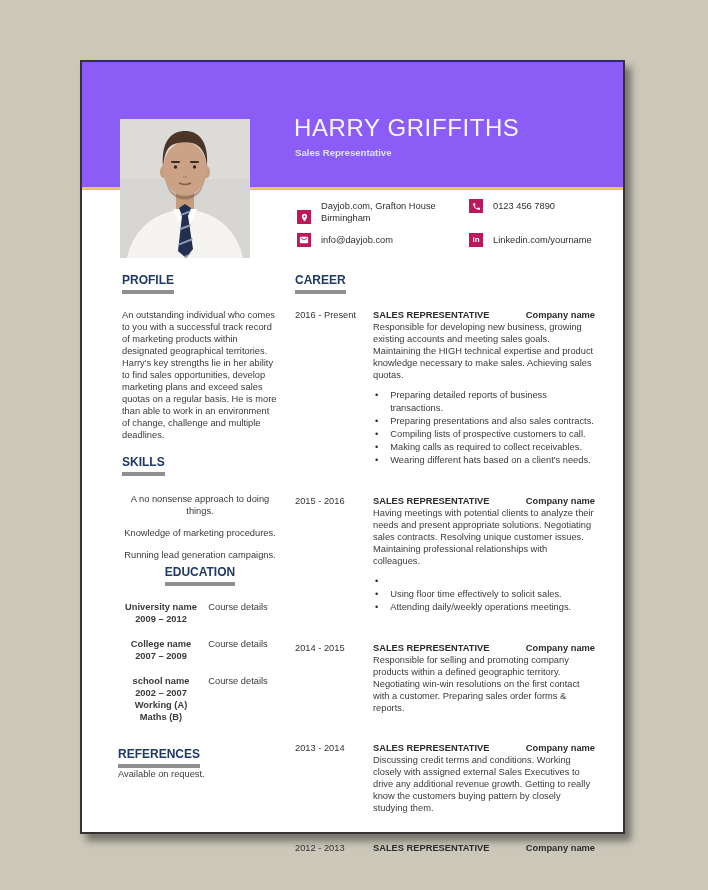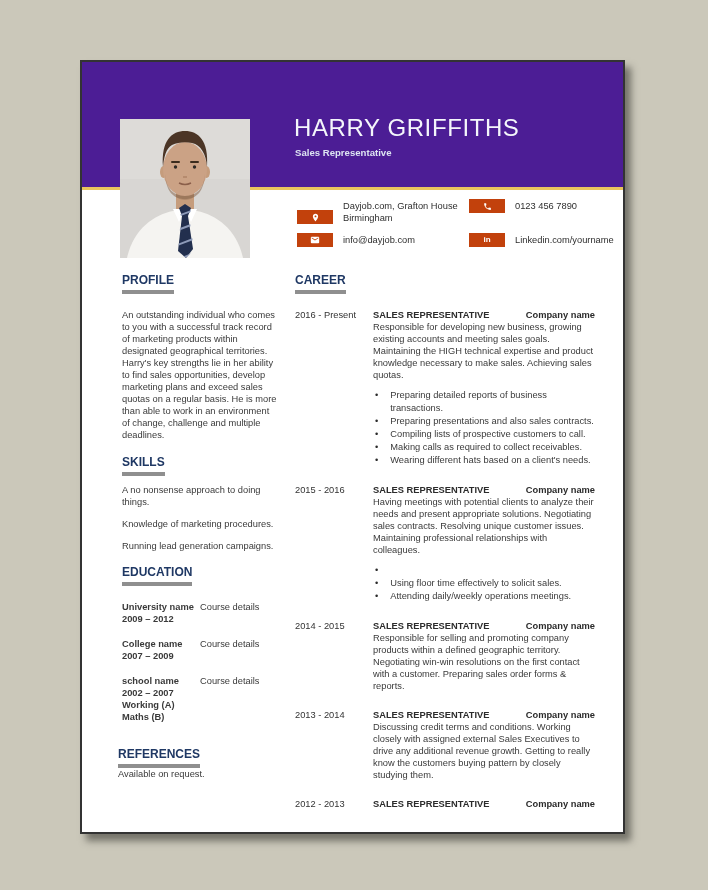--- a/index.html
+++ b/index.html
@@ -12,21 +12,21 @@
   }
   .page {
     position:absolute; left:80px; top:60px; width:545px; height:774px;
     background:#ffffff;
     border:2px solid #333333;
     box-shadow:6px 7px 7px rgba(45,45,40,0.55);
   }
   
   .band {
     position:absolute; left:0; top:0; width:100%; height:128px;
-    background:#4c1d95;
+    background:#8b5cf6;
     border-bottom:3px solid #e9c55e;
   }
   .name {
     position:absolute; left:212px; top:52px;
     font-size:24px; letter-spacing:0.6px; color:#f4f6fb; font-weight:normal;
     white-space:nowrap;
   }
   .jobtitle {
     position:absolute; left:213px; top:85px;
     font-size:9.6px; font-weight:bold; color:#dde4f2;
@@ -35,52 +35,52 @@
     position:absolute; left:38px; top:57px; width:130px; height:139px;
     overflow:hidden;
   }
   
   .citem { position:absolute; display:flex; gap:10px; align-items:flex-start; }
   .c-addr  { left:215px; top:137px;align-items:flex-end; }
   .c-phone { left:387px; top:137px; }
   .c-mail  { left:215px; top:171px; }
   .c-link  { left:387px; top:171px; }
   .cicon {
-    width:36px; height:14px; background:#c2410c; flex:0 0 auto;
+    width:14px; height:14px; background:#be185d; flex:0 0 auto;
     display:flex; align-items:center; justify-content:center;
   }
   .cicon svg { display:block; }
   .cicon.linkedin { color:#fff; font-size:8px; font-weight:bold; line-height:1; }
   .ctext { font-size:9.3px; line-height:12px; color:#2e2e2e; padding-top:1px; }
   
   .sec { position:absolute; }
   .sec-h {
     display:inline-block; font-size:12px; font-weight:bold; color:#1f3864;
   }
   .sec-h::after {
     content:""; display:block; height:3.5px; background:#8f8f8f; margin-top:3px;
   }
   
   .leftcol { width:156px; }
   .s-profile    { left:40px; top:208px; }
   .s-skills     { left:40px; top:390px; }
-  .s-education  { left:40px; top:500px; }
+  .s-education  { left:40px; top:500px;text-align:center; }
   .s-references { left:36px; top:682px; }
   .body-text { font-size:9.3px; line-height:12px; color:#3a3a3a; }
   .s-profile .body-text { margin-top:15px; width:156px; }
-  .skill-list { margin-top:8px; }
+  .skill-list { margin-top:17px;text-align:center; }
   .skill-list .body-text { margin-bottom:10px; }
   .edu-list { margin-top:15px; }
   .edu-entry { display:flex; margin-bottom:13px; }
   .edu-left { width:78px;font-weight:bold; }
   .edu-course { width:76px; }
   .s-references .body-text { }
   
   .s-career { left:213px; top:208px; width:300px; }
-  .career-entry { display:flex; margin-top:18px; }
+  .career-entry { display:flex; margin-top:29px; }
   .career-entry.first { margin-top:16px; }
   .ce-dates { width:78px; flex:0 0 auto; font-size:9.3px; color:#333; }
   .ce-body { width:222px; }
   .ce-titlerow { display:flex; justify-content:space-between; }
   .ce-title, .ce-company { font-size:9.3px; font-weight:bold; color:#2b2b2b; }
   .ce-desc { font-size:9.3px; line-height:12px; margin-top:1px; }
   .ce-bullets { list-style:none; margin-top:8px; }
   .ce-bullets li { display:flex; gap:12px; line-height:13px; font-size:9.3px; }
   .ce-bullets .dot { flex:0 0 auto; margin-left:2px; font-size:9.3px; color:#2b2b2b; }
 </style>

